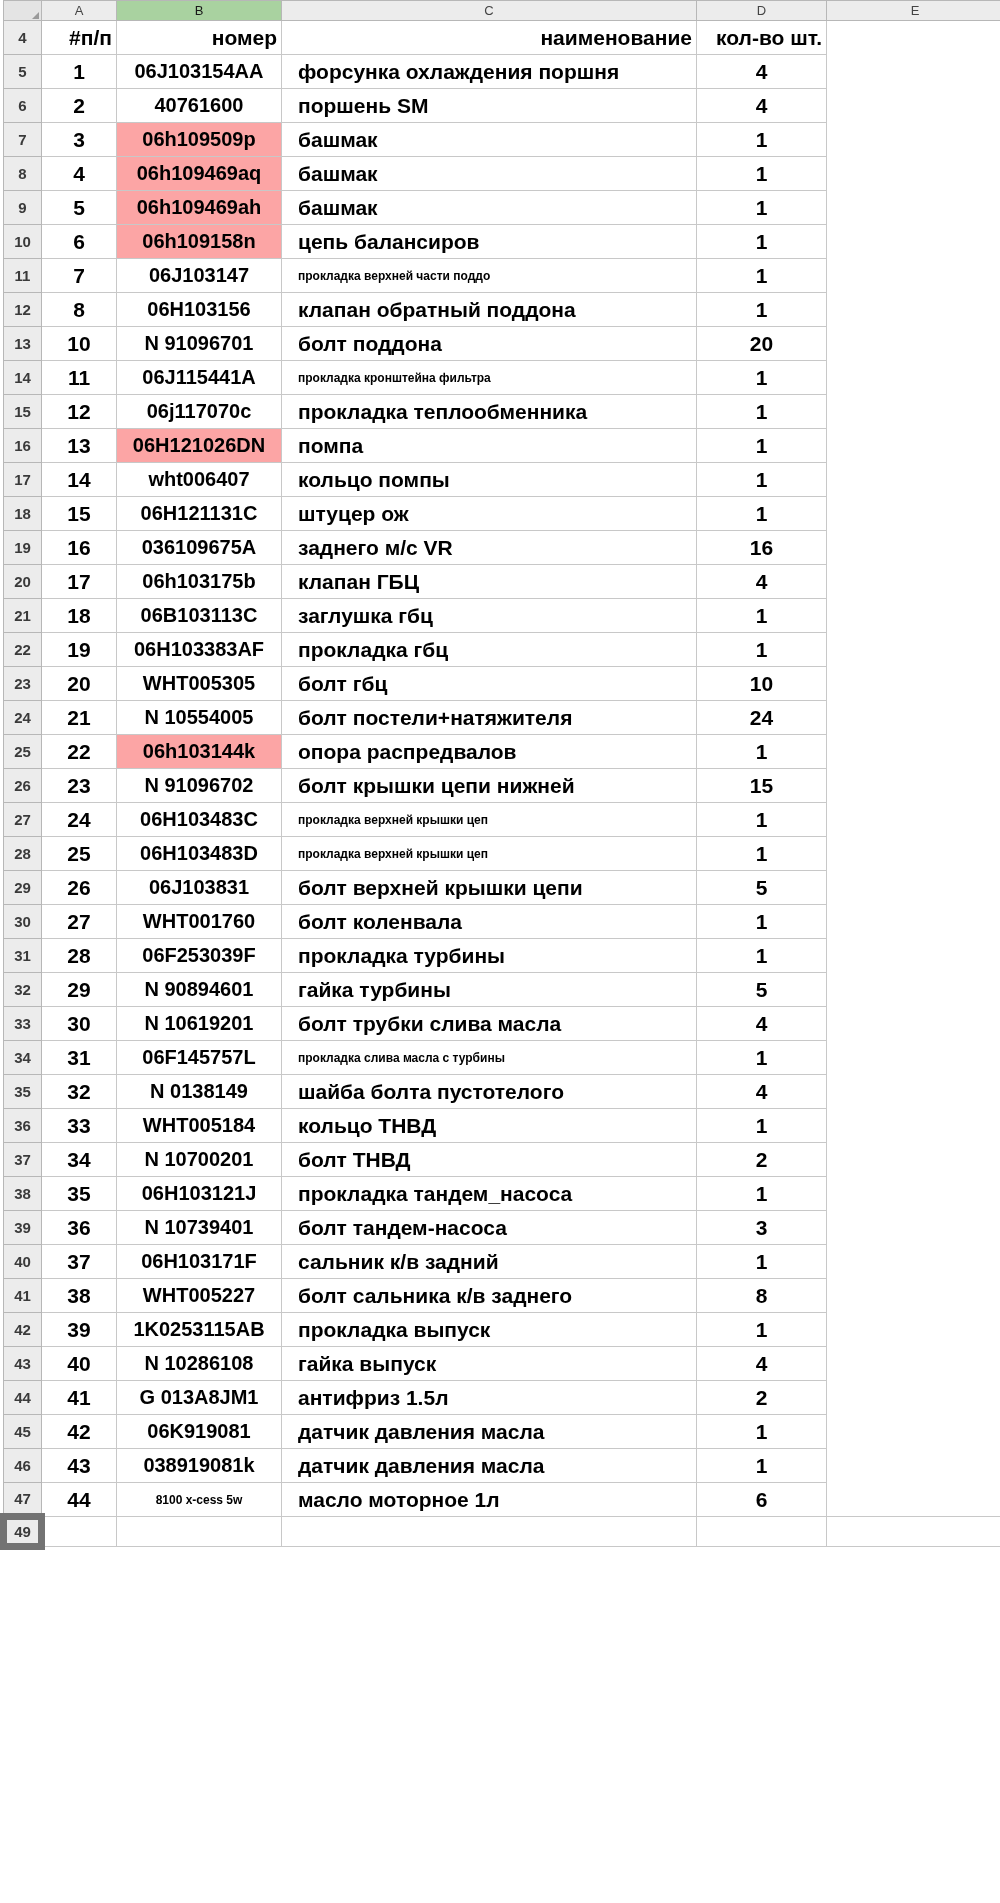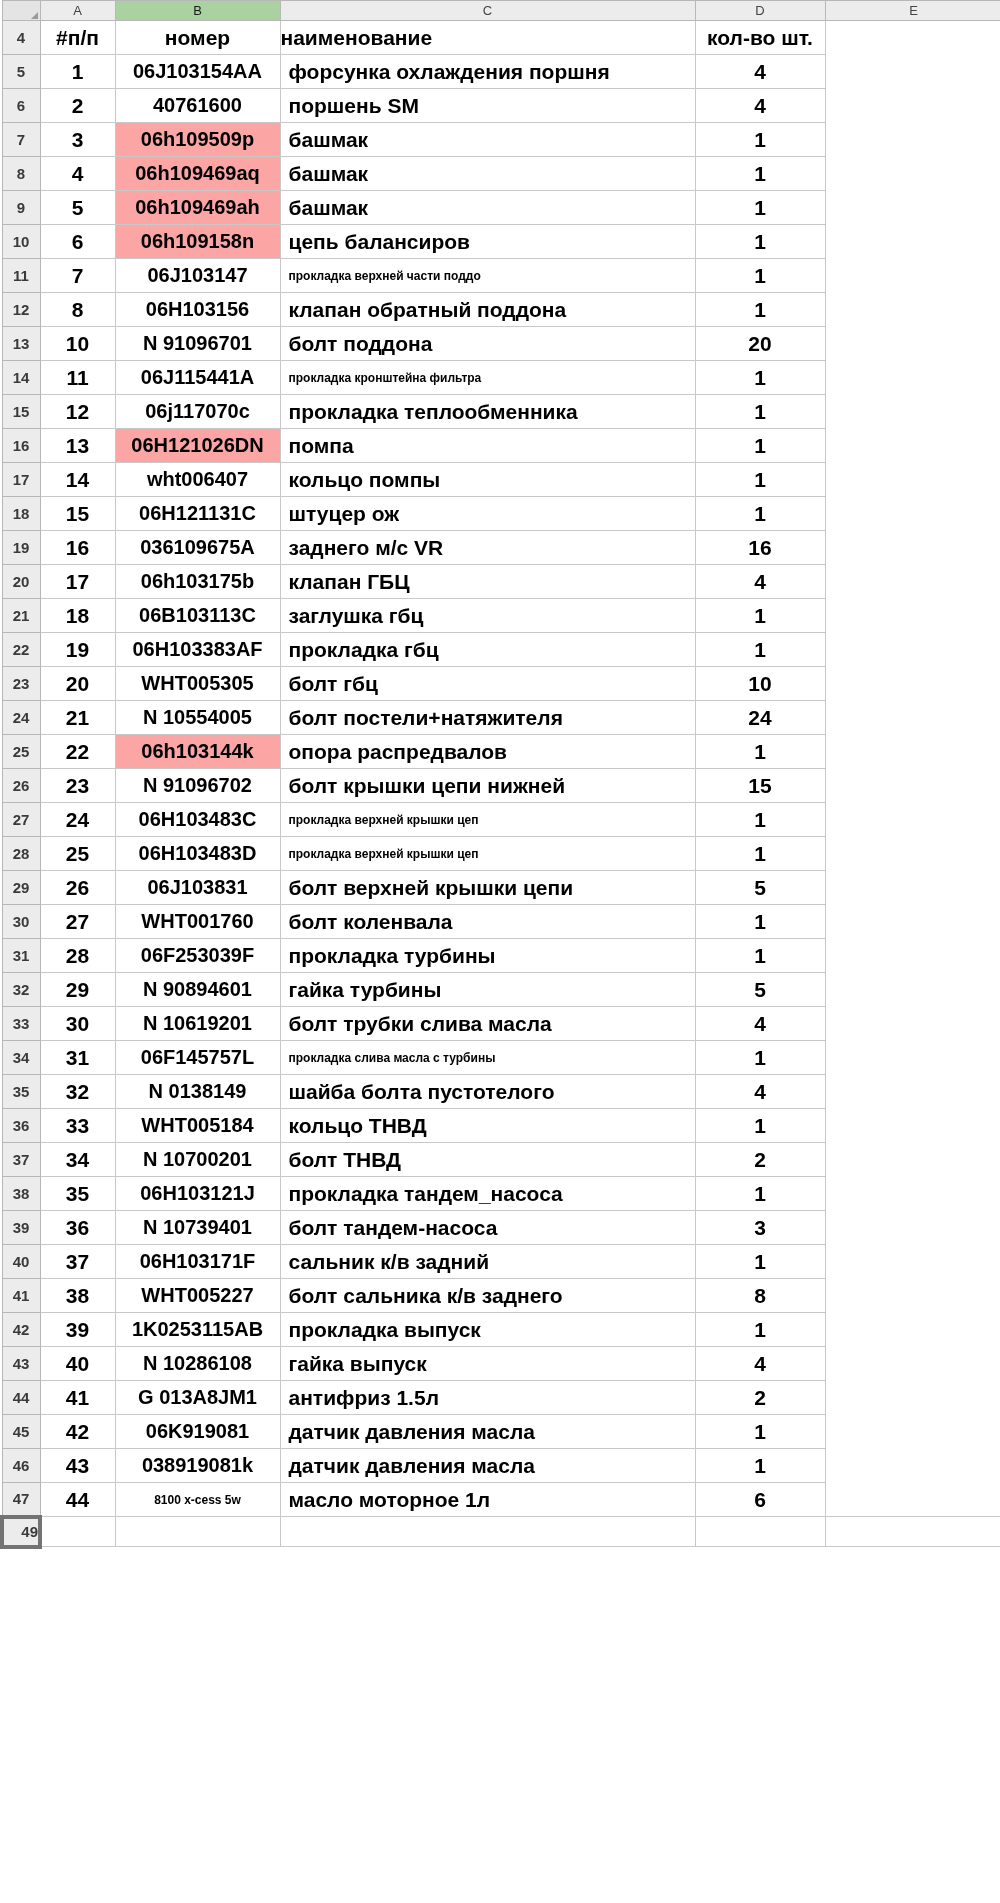--- a/index.html
+++ b/index.html
@@ -93,59 +93,58 @@
   td.num {
     text-align: center;
     font-size: 21px;
   }
   td.code {
     text-align: center;
     font-size: 20px;
   }
   td.name {
     text-align: left;
-    padding-left: 8px;
+    padding-left: 16px;
     font-size: 21px;
   }
   td.qty {
     text-align: center;
     font-size: 21px;
   }
   td.tail {
     background: #ffffff;
     border-left: 1px solid #c8c8c8;
     border-top: none;
     border-bottom: none;
     border-right: none;
   }
   td.hl { background: #fca5a5; }
 
   
   tr.hdr td.cell {
-    text-align: center;
+    text-align: right;
     font-size: 21px;
   }
-  tr.hdr td.name { text-align: left; padding-left: 0; }
+  tr.hdr td.name { text-align: right; padding-left: 0; }
 
   
   td.sm { font-size: 12px; }
 
   
   tr.last td.cell {
     border-bottom: 2px solid #217346;
   }
   .empty-row td {
     background: #ffffff;
     border: 1px solid #c8c8c8;
     height: 30px;
   }
   .empty-row td.rownum {
     background: #ececec;
-    border: 4px solid #737373;
-    text-align: right;
+    border: 7px solid #737373;
   }
 </style>
 </head>
 <body>
 
 <div class="sheet">
   <table class="grid">
     <colgroup>
       <col class="c-head">
         <col class="c-a">

